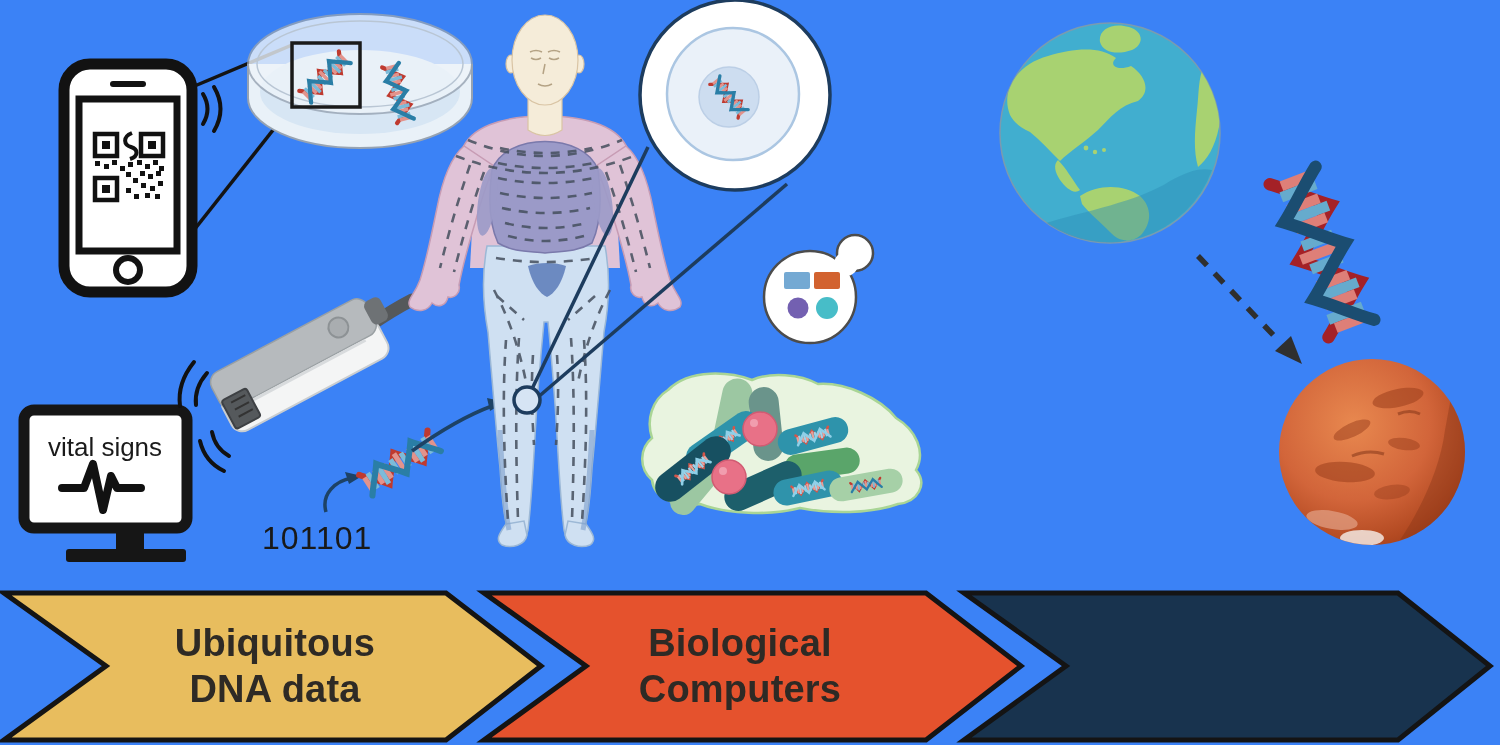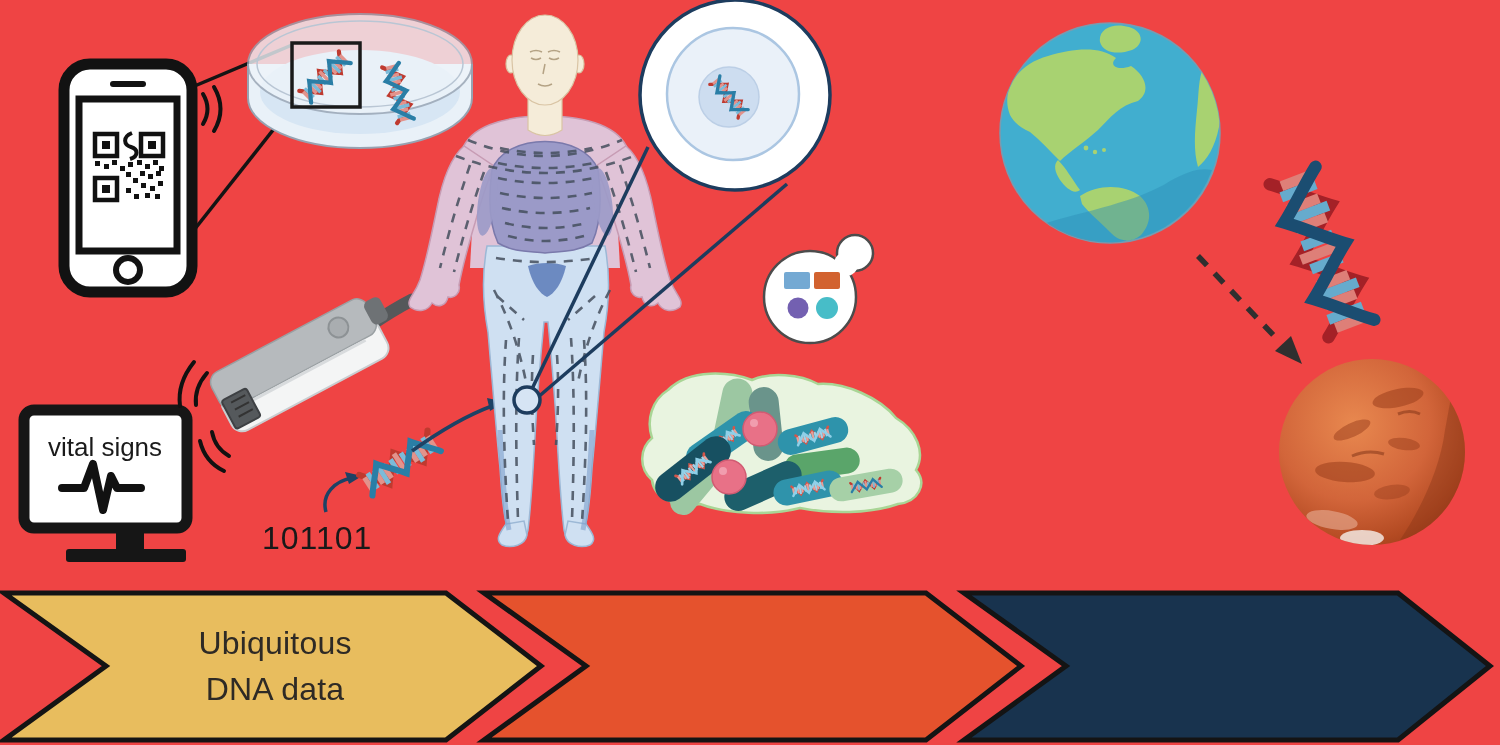--- a/index.html
+++ b/index.html
@@ -1,28 +1,28 @@
 <!DOCTYPE html>
 <html><head>
 <meta charset="utf-8">
 <style>
   html,body{margin:0;padding:0;background:#ffffff;}
-  #canvas{position:relative;width:1500px;height:745px;background:#ef4444;overflow:hidden;
+  #canvas{position:relative;width:1500px;height:745px;background:#3b82f6;overflow:hidden;
           font-family:"Liberation Sans",sans-serif;}
   #scene{position:absolute;left:0;top:0;}
   
   .helix-std{--s1:#bf3a2f;--s2:#2a7ea6;--r1:#e2938c;--r2:#7cbbd9;}
   .helix-deep{--s1:#a42127;--s2:#1b4d71;--r1:#de7f78;--r2:#66abcd;}
   .helix-lite{--s1:#d4564a;--s2:#8fd0e8;--r1:#e8a19a;--r2:#9ed3ea;}
   #helix .s1{stroke:var(--s1);fill:none;stroke-width:6;stroke-linecap:round;}
   #helix .s2{stroke:var(--s2);fill:none;stroke-width:6;stroke-linecap:round;}
   #helix .r1{stroke:var(--r1);stroke-width:5;}
   #helix .r2{stroke:var(--r2);stroke-width:5;}
   .dash{stroke:#454f5e;fill:none;stroke-width:2.6;stroke-dasharray:9 8;opacity:.85;}
-  .banner-text{position:absolute;font-size:32px;line-height:46px;font-weight:400;
+  .banner-text{position:absolute;font-size:38px;line-height:46px;font-weight:700;
                letter-spacing:.2px;white-space:pre-line;}
   .bt-center{text-align:center;}
   .bt-left{text-align:left;}
 </style>
 </head>
 <body>
 
 <div id="canvas">
 <svg id="scene" width="1500" height="745" viewBox="0 0 1500 745">
   <defs>
@@ -335,14 +335,16 @@
   <g stroke="#141414" stroke-width="5" stroke-linejoin="miter">
     <polygon points="4,593 446,593 541,666 446,740 4,740 106,666" fill="#e8bd5e"></polygon>
     <polygon points="484,593 926,593 1021,666 926,740 484,740 586,666" fill="#e5522d"></polygon>
     <polygon points="964,593 1398,593 1490,666 1398,740 964,740 1066,666" fill="#18334e"></polygon>
   </g>
 </svg>
 
 <div class="banner-text bt-center" style="left: 120px; top: 620px; width: 310px; color: rgb(46, 42, 37);"><span>Ubiquitous</span>
 <span>DNA data</span></div>
 
+<div class="banner-text bt-center" style="left: 590px; top: 620px; width: 300px; color: rgb(46, 42, 37);"><span>Biological</span>
+<span>Computers</span></div>
 
 </div>
 
 </body></html>

